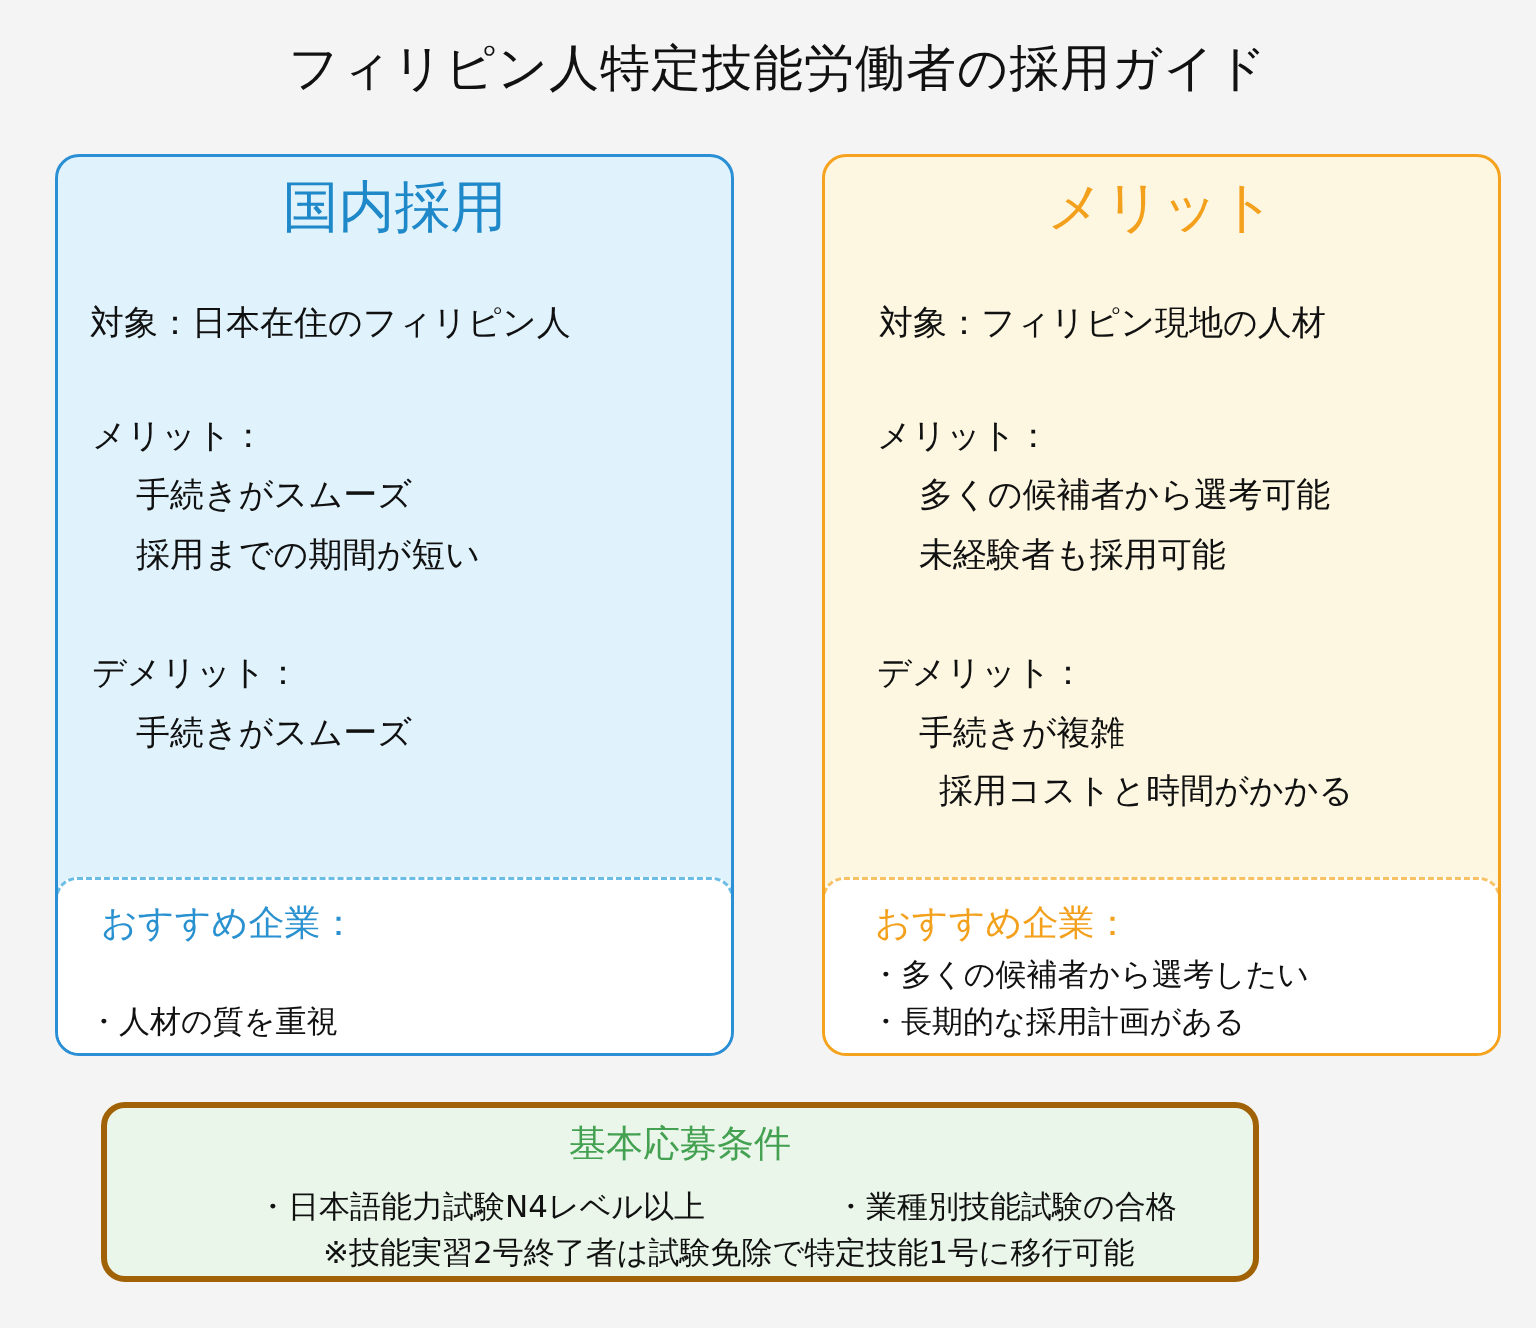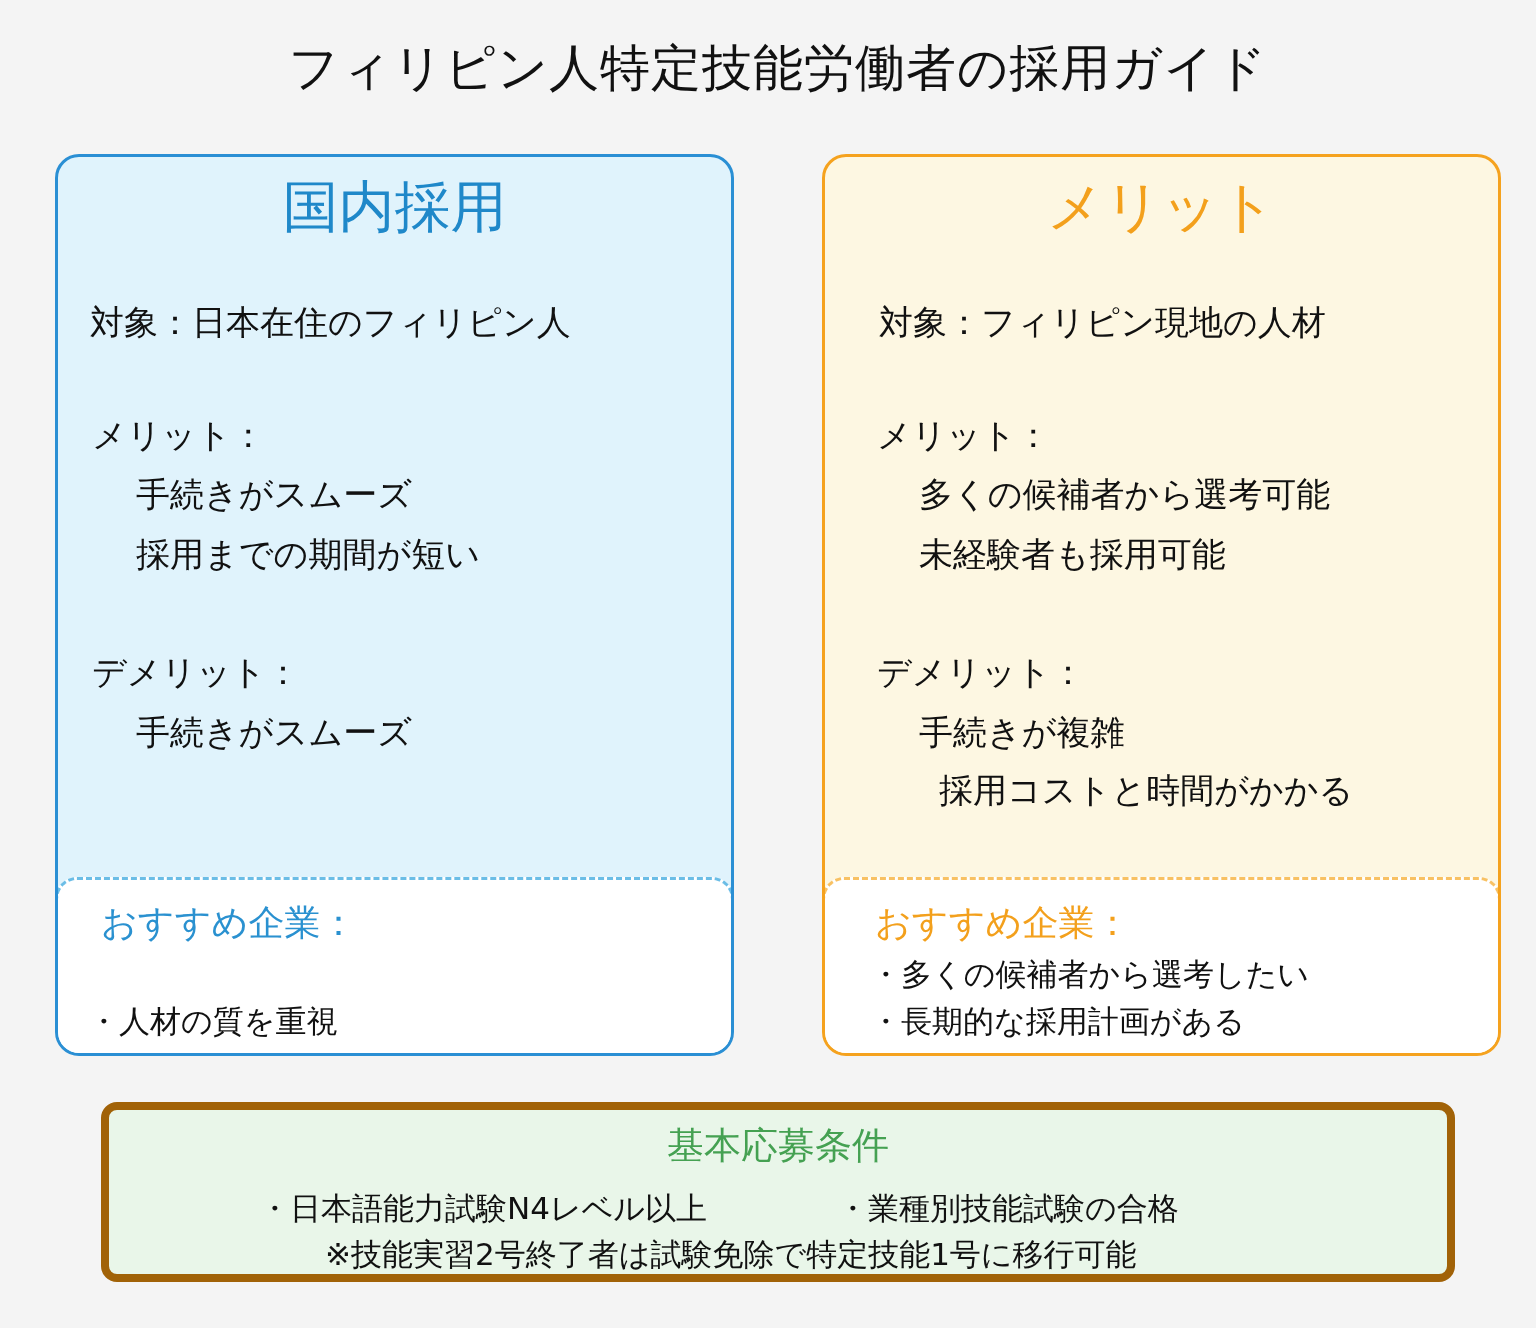--- a/index.html
+++ b/index.html
@@ -69,24 +69,24 @@
     .overseas .rec-title { color: #f3a01c; left: 50px; }
     .rec-item {
       position: absolute;
       font-size: 31px; line-height: 40px;
       white-space: nowrap;
       color: #111;
     }
     .requirements {
       position: absolute;
       left: 101px; top: 1102px;
-      width: 1354px; height: 180px;
+      width: 1158px; height: 180px;
       box-sizing: border-box;
-      border: 8px solid #a16207;
-      border-radius: 16px;
+      border: 6px solid #a16207;
+      border-radius: 24px;
       background: #e9f6e9;
     }
     .req-title {
       position: absolute; left: 0; right: 0; top: 12px;
       text-align: center;
       font-size: 37px; line-height: 48px;
       color: #45a152;
     }
     .req-item {
       position: absolute;

